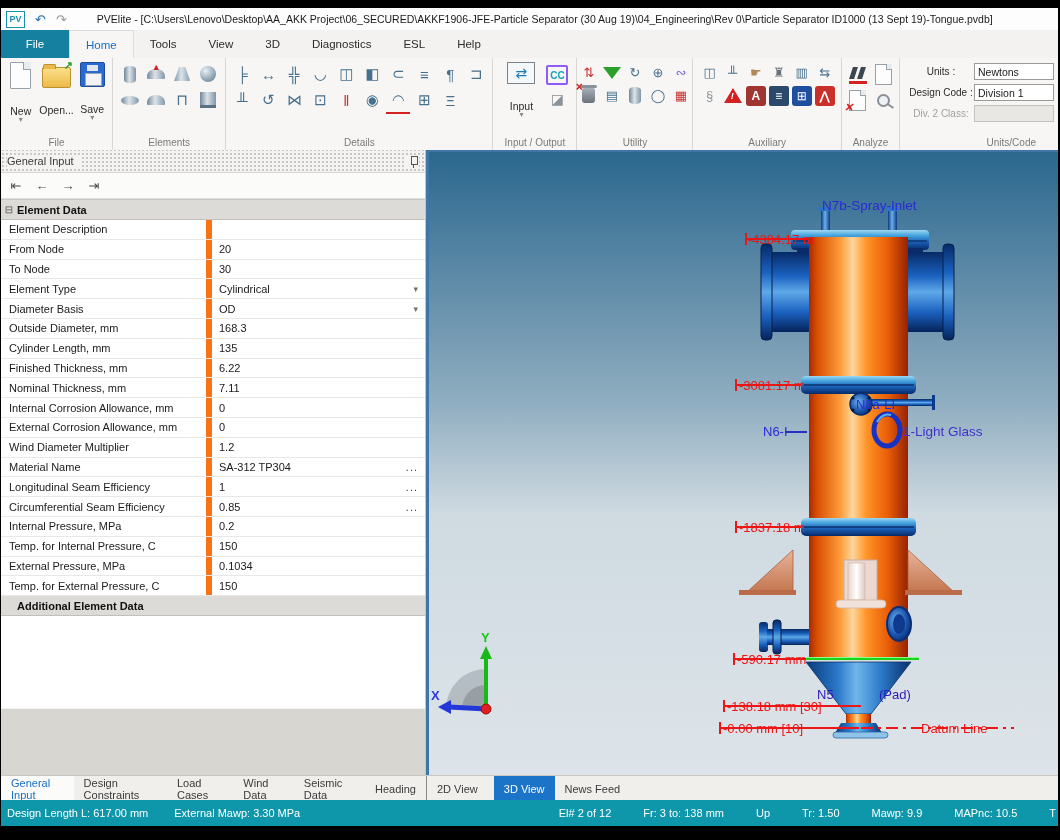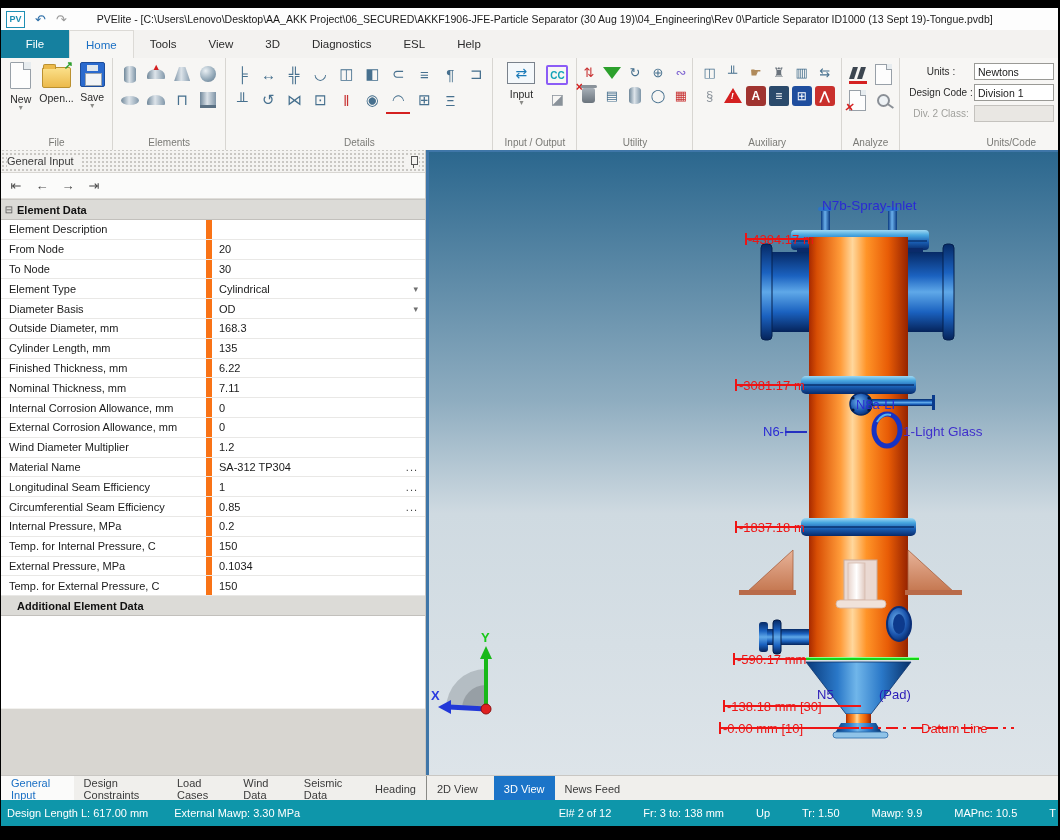--- a/index.html
+++ b/index.html
@@ -20,21 +20,21 @@
   .mtab.file{background:#15809f;color:#fff;width:36px;justify-content:center;}
   .mtab.active{background:#f7f6f4;color:#1a6fc4;border:1px solid #dcdad6;border-bottom:none;}
 
   
   .ribbon{position:absolute;left:0;top:50px;width:100%;height:92px;background:#f7f6f4;border-bottom:1px solid #d8d6d2;display:flex;}
   .rgroup{position:relative;border-right:1px solid #d8d6d2;box-sizing:border-box;display:flex;flex-direction:column;}
   .rgroup .glabel{position:absolute;left:0;right:0;bottom:2px;text-align:center;font-size:10px;color:#7a7a76;}
   .gcontent{flex:1;display:flex;align-items:flex-start;padding:4px 4px 14px 4px;}
 
   .bigbtn{width:34px;display:flex;flex-direction:column;align-items:center;margin:0 1px;cursor:default;}
-  .bigbtn .lbl{font-size:10.5px;color:#2b2b2b;margin-top:4px;}
+  .bigbtn .lbl{font-size:10.5px;color:#2b2b2b;margin-top:16px;}
   .bigbtn .caret{font-size:8px;color:#8a8a86;line-height:6px;}
 
   .pagei{width:19px;height:25px;background:#fdfdfd;border:1px solid #98a0a8;border-radius:1px;position:relative;}
   .pagei::after{content:"";position:absolute;right:-1px;top:-1px;width:7px;height:7px;background:#e7ecef;border-left:1px solid #98a0a8;border-bottom:1px solid #98a0a8;}
   .folderi{width:27px;height:19px;margin-top:5px;background:linear-gradient(#fbe08a,#ecba4b);border:1px solid #bb9130;border-radius:2px;position:relative;}
   .folderi::before{content:"";position:absolute;left:0;top:-4px;width:11px;height:4px;background:#ecba4b;border:1px solid #bb9130;border-bottom:none;border-radius:2px 2px 0 0;}
   .folderi .oarrow{position:absolute;right:-3px;top:-9px;color:#2e9e2e;font-size:11px;font-weight:bold;}
   .floppyi{width:23px;height:23px;background:#2a6ace;border:1px solid #1c4c9a;border-radius:2px;position:relative;}
   .floppyi::before{content:"";position:absolute;left:4px;bottom:0;width:15px;height:11px;background:#f2f4f6;border:1px solid #9aa4ae;}
   .floppyi::after{content:"";position:absolute;left:6px;top:2px;width:11px;height:6px;background:#dfe6ec;}

